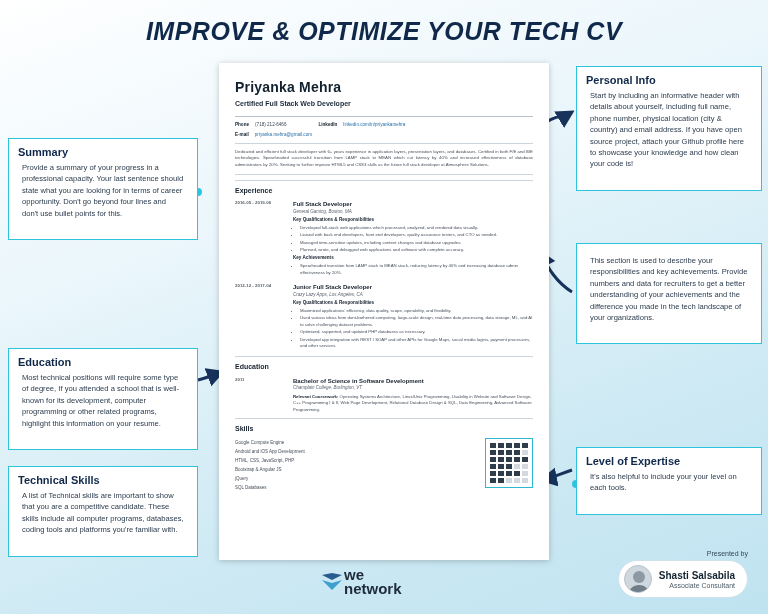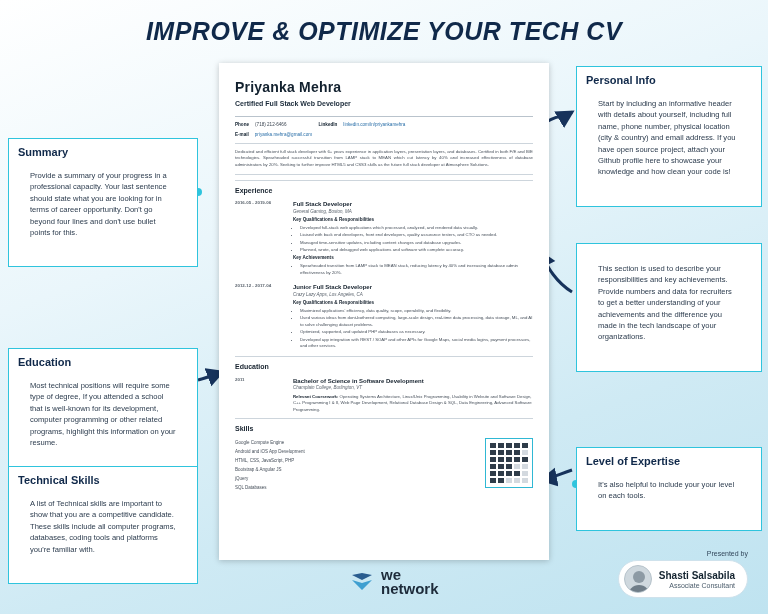--- a/index.html
+++ b/index.html
@@ -70,33 +70,33 @@
   .sq.off { background:#d3d9df; }
   .skill-box { border:1px solid #2fb8d4; padding:4px; }
   
   .callout {
     position:absolute;
     border:1.5px solid #2fc4dd;
     background:#ffffff;
     padding:7px 9px 16px 9px;
   }
   .callout h3 { margin:0 0 4px 0; font-size:11px; color:#10294a; font-weight:bold; }
-  .callout p { margin:12px; font-size:7.6px; line-height:1.5; color:#2b3b4d; }
+  .callout p { margin:4px; font-size:7.6px; line-height:1.5; color:#2b3b4d; }
   .c-summary  { left:8px;  top:138px; width:190px; }
   .c-education{ left:8px;  top:348px; width:190px; }
   .c-tech     { left:8px;  top:466px; width:190px; }
   .c-personal { left:576px; top:66px;  width:186px; }
   .c-exp      { left:576px; top:243px; width:186px; }
   .c-level    { left:576px; top:447px; width:186px; }
   
   .dot { position:absolute; width:8px; height:8px; border-radius:50%; background:#2fc4dd; }
   
   svg.arrows { position:absolute; left:0; top:0; width:768px; height:614px; pointer-events:none; }
   
-  .brand { position:absolute; left:350px; top:568px; display:flex; align-items:center; gap:7px; }
+  .brand { position:absolute; left:320px; top:568px; display:flex; align-items:center; }
   .brand .logo { width:24px; height:22px; }
   .brand .txt { font-size:15px; font-weight:bold; color:#1d2b3a; line-height:0.95; }
   .presented { position:absolute; right:20px; top:550px; text-align:right; }
   .presented .lbl { font-size:7px; color:#33485c; margin-bottom:3px; }
   .pres-card {
     display:flex; align-items:center; gap:7px;
     background:#ffffff; border:1px solid #cfe2ec; border-radius:22px;
     padding:4px 12px 4px 5px;
   }
   .pres-card .ava { width:28px; height:28px; border-radius:50%; background:#cfd8de; border:1px solid #b7c3cb; position:relative; overflow:hidden; flex:none;}

